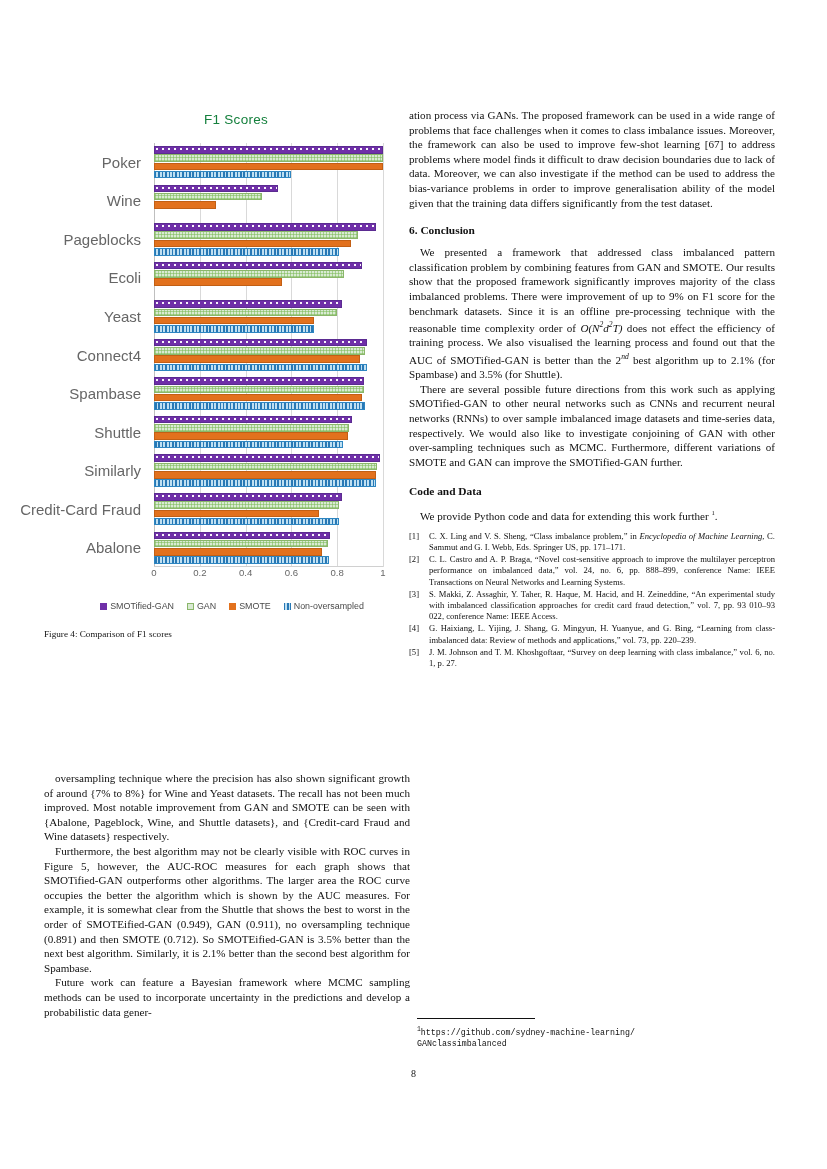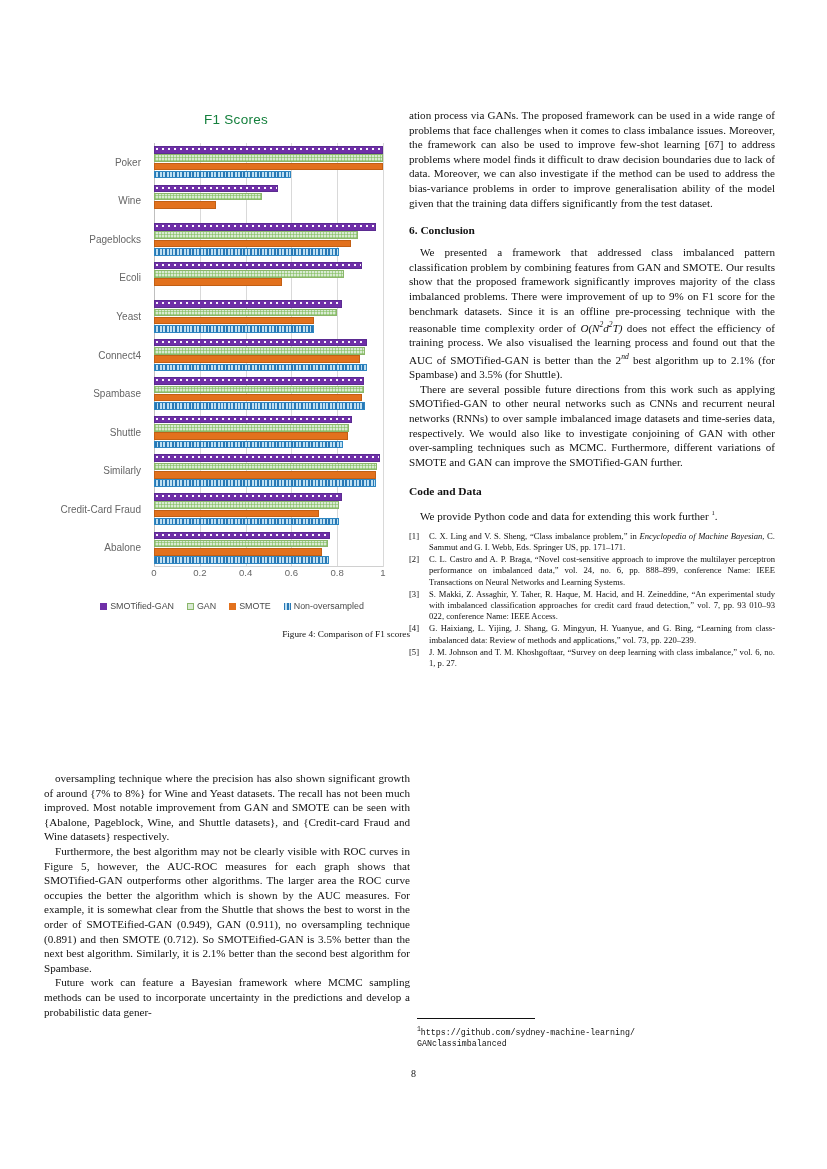--- a/index.html
+++ b/index.html
@@ -76,42 +76,42 @@
       repeating-linear-gradient(90deg, rgba(123,186,86,.55) 0 1px, transparent 1px 3px);}
   .bar.s3 { background:#e2711d; border:1px solid #c25f14; }
   .bar.s4 { background:#9fd3ef; border:1px solid #2e86c1;
     background-image:
       repeating-linear-gradient(90deg, #2878b5 0 1.5px, #bfe0f2 1.5px 3.4px); }
 
   .ylabels { position:absolute; left:0; top:0; width:104px; bottom:28px;
              display:flex; flex-direction:column; }
   .ylabel { flex:1 1 0; display:flex; align-items:center; justify-content:flex-end;
             font-family:"Liberation Sans", sans-serif;
-            font-size:10px; color:#666; padding-right:7px; white-space:nowrap; }
+            font-size:15px; color:#666; padding-right:7px; white-space:nowrap; }
 
   .xaxis { position:absolute; left:110px; right:27px; bottom:14px; height:14px; }
   .xtick { position:absolute; transform:translateX(-50%);
            font-family:"Liberation Sans", sans-serif; font-size:9.6px; color:#666; }
   .axisline { position:absolute; left:110px; right:27px; bottom:28px; height:1px; background:#d0d0d0;}
 
   .legend {
     display:flex; justify-content:center; align-items:center; gap:13px;
     margin-top:6px; padding-left:10px;
     font-family:"Liberation Sans", sans-serif; font-size:8.9px; color:#4a4a4a;
   }
   .legend .li { display:flex; align-items:center; gap:3px; white-space:nowrap;}
   .swatch { width:7px; height:7px; display:inline-block; }
   .swatch.s1 { background:#6f2fa8; }
   .swatch.s2 { background:#d9ead3; border:1px solid #8ab66a; box-sizing:border-box;}
   .swatch.s3 { background:#e2711d; }
   .swatch.s4 { background:#9fd3ef;
     background-image: repeating-linear-gradient(90deg,#2878b5 0 1.5px,#bfe0f2 1.5px 3.2px);}
 
   .figcaption {
-    text-align:right; font-size:9.2px; color:#111;
+    text-align:left; font-size:9.2px; color:#111;
     margin-top:18px; font-family:"Liberation Serif", serif;
   }
 
   
   .refs { margin-top:7px; }
   .ref {
     position:relative;
     font-size:8.6px; line-height:11.2px;
     text-align:justify;
     padding-left:20px;
@@ -373,21 +373,21 @@
     <p class="body"><span>We presented a framework that addressed class imbalanced pattern classification problem by combining features from GAN and SMOTE. Our results show that the proposed framework significantly improves majority of the class imbalanced problems.  There were improvement of up to 9% on F1 score for the benchmark datasets.  Since it is an offline pre-processing technique with the reasonable time complexity order of </span><span class="ital">O(N</span><span class="sup ital">2</span><span class="ital">d</span><span class="sup ital">2</span><span class="ital">T)</span><span> does not effect the efficiency of training process. We also visualised the learning process and found out that the AUC of SMOTified-GAN is better than the 2</span><span class="sup ital">nd</span><span> best algorithm up to 2.1% (for Spambase) and 3.5% (for Shuttle).</span></p>
 
     <p class="body">There are several possible future directions from this work such as applying SMOTified-GAN to other neural networks such as CNNs and recurrent neural networks (RNNs) to over sample imbalanced image datasets and time-series data, respectively.  We would also like to investigate conjoining of GAN with other over-sampling techniques such as MCMC. Furthermore, different variations of SMOTE and GAN can improve the SMOTified-GAN further.</p>
 
     <h2 class="section tight">Code and Data</h2>
 
     <p class="body"><span>We provide Python code and data for extending this work further </span><sup class="ref-mark">1</sup><span>.</span></p>
 
 
     <div class="refs">
-        <div class="ref"><span class="num">[1]</span><span>C. X. Ling and V. S. Sheng, “Class imbalance problem,” in </span><i>Encyclopedia of Machine Bayesian</i><span>, C. Sammut and G. I. Webb, Eds.   Springer US, pp. 171–171.</span></div>
+        <div class="ref"><span class="num">[1]</span><span>C. X. Ling and V. S. Sheng, “Class imbalance problem,” in </span><i>Encyclopedia of Machine Learning</i><span>, C. Sammut and G. I. Webb, Eds.   Springer US, pp. 171–171.</span></div>
         <div class="ref"><span class="num">[2]</span><span>C. L. Castro and A. P. Braga, “Novel cost-sensitive approach to improve the multilayer perceptron performance on imbalanced data,” vol. 24, no. 6, pp. 888–899, conference Name: IEEE Transactions on Neural Networks and Learning Systems.</span></div>
         <div class="ref"><span class="num">[3]</span><span>S. Makki, Z. Assaghir, Y. Taher, R. Haque, M. Hacid, and H. Zeineddine, “An experimental study with imbalanced classification approaches for credit card fraud detection,” vol. 7, pp. 93 010–93 022, conference Name: IEEE Access.</span></div>
         <div class="ref"><span class="num">[4]</span><span>G. Haixiang, L. Yijing, J. Shang, G. Mingyun, H. Yuanyue, and G. Bing, “Learning from class-imbalanced data: Review of methods and applications,” vol. 73, pp. 220–239.</span></div>
         <div class="ref"><span class="num">[5]</span><span>J. M. Johnson and T. M. Khoshgoftaar, “Survey on deep learning with class imbalance,” vol. 6, no. 1, p. 27.</span></div>
       </div>
   </div>
 
   <div class="footnote">
     <div class="fn-rule"></div>
     <div class="fn-text"><sup>1</sup><span>https://github.com/sydney-machine-learning/</span><br><span>GANclassimbalanced</span></div>

